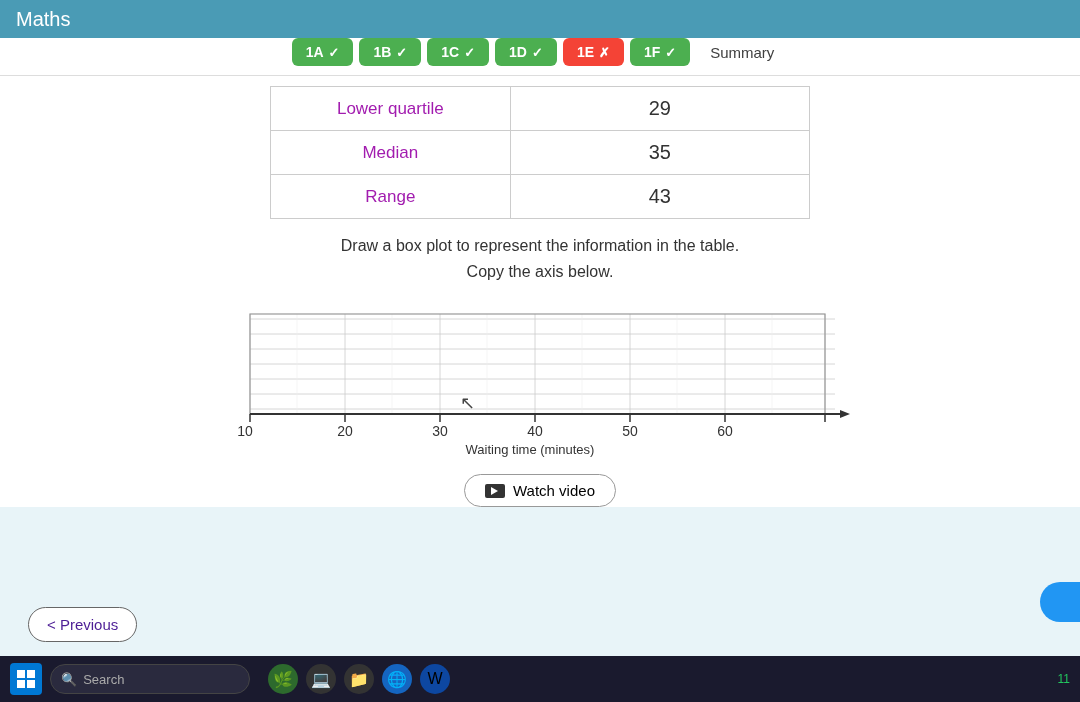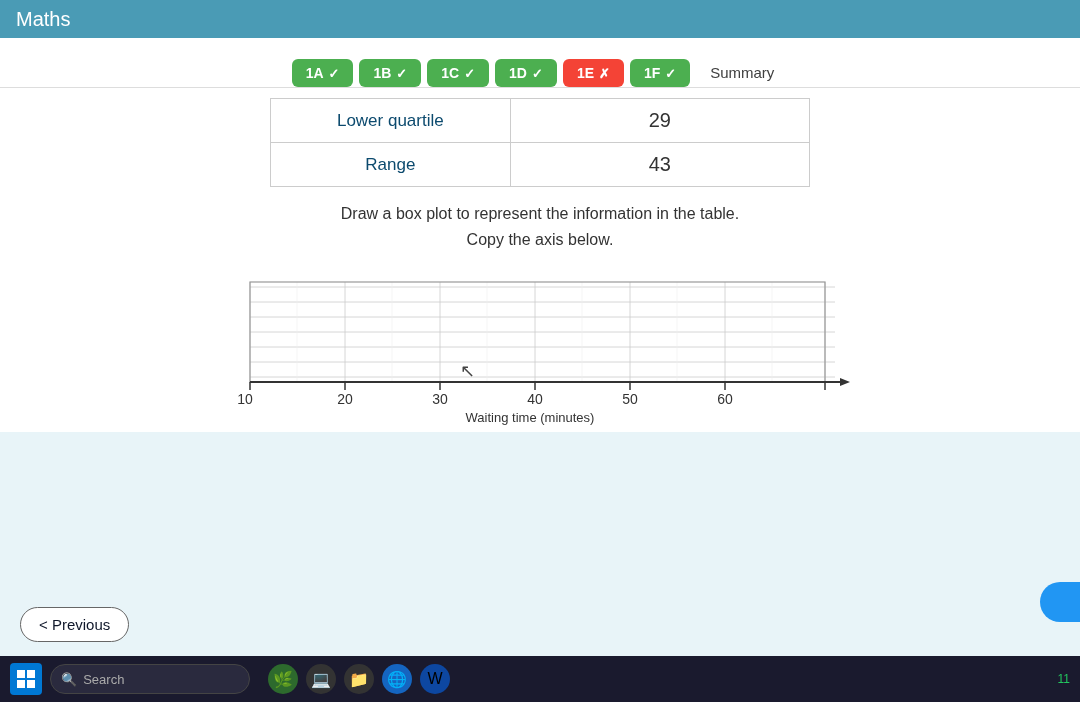--- a/index.html
+++ b/index.html
@@ -22,23 +22,23 @@
     }
     .top-bar-title {
       color: white;
       font-size: 20px;
       font-weight: normal;
     }
 
     
     .nav-bar {
       background: white;
-      height: 50px;
-      display: flex;
-      align-items: flex-end;
+      height: 38px;
+      display: flex;
+      align-items: flex-start;
       justify-content: center;
       gap: 6px;
       border-bottom: 1px solid #ddd;
     }
     .nav-tab {
       padding: 6px 14px;
       border-radius: 6px;
       font-size: 14px;
       font-weight: bold;
       cursor: pointer;
@@ -81,21 +81,21 @@
       width: 540px;
     }
     .data-table td {
       border: 1px solid #ccc;
       padding: 10px 30px;
       font-size: 17px;
     }
     .data-table td:first-child {
       text-align: center;
       font-weight: normal;
-      color: #0c4a6e;
+      color: #a21caf;
       width: 240px;
       background: white;
     }
     .data-table td:last-child {
       text-align: center;
       font-size: 20px;
       color: #333;
       width: 300px;
       margin-top: 23px;
     }
@@ -147,28 +147,28 @@
       height: 0;
       border-top: 4px solid transparent;
       border-bottom: 4px solid transparent;
       border-left: 7px solid white;
     }
 
     
     .prev-button {
       position: absolute;
       bottom: 60px;
-      left: 20px;
+      left: 28px;
       background: white;
       border: 1.5px solid #666;
       border-radius: 20px;
       padding: 8px 18px;
       font-size: 15px;
       cursor: pointer;
-      color: #0f172a;
+      color: #4c1d95;
     }
 
     
     .taskbar {
       position: absolute;
       bottom: 0;
       left: 0;
       width: 1080px;
       height: 46px;
       background: #1a1a2e;
@@ -278,20 +278,24 @@
 
 <div class="main-content">
 
   <table class="data-table">
     <tbody>
         <tr>
       <td>Lower quartile</td>
       <td>29</td>
     </tr>
     <tr>
+      <td>Median</td>
+      <td>35</td>
+    </tr>
+    <tr>
       <td>Range</td>
       <td>43</td>
     </tr>
   </tbody>
     </table>
 
   <div class="instructions">
     <div>Draw a box plot to represent the information in the table.</div>
     <div>Copy the axis below.</div>
   </div>
@@ -341,20 +345,24 @@
       <text x="155" y="132" text-anchor="middle" font-size="14" fill="#333">20</text>
       <text x="250" y="132" text-anchor="middle" font-size="14" fill="#333">30</text>
       <text x="345" y="132" text-anchor="middle" font-size="14" fill="#333">40</text>
       <text x="440" y="132" text-anchor="middle" font-size="14" fill="#333">50</text>
       <text x="535" y="132" text-anchor="middle" font-size="14" fill="#333">60</text>
 
       <text x="340" y="150" text-anchor="middle" font-size="13" fill="#333">Waiting time (minutes)</text>
     </svg>
   </div>
 
+  <button class="watch-video-btn">
+    <span class="video-icon"></span>
+    <span>Watch video</span>
+  </button>
 
 </div>
 
 <button class="prev-button">
   <span>&lt; Previous</span>
 </button>
 
 <div class="side-circle"></div>
 
 <div class="taskbar">

